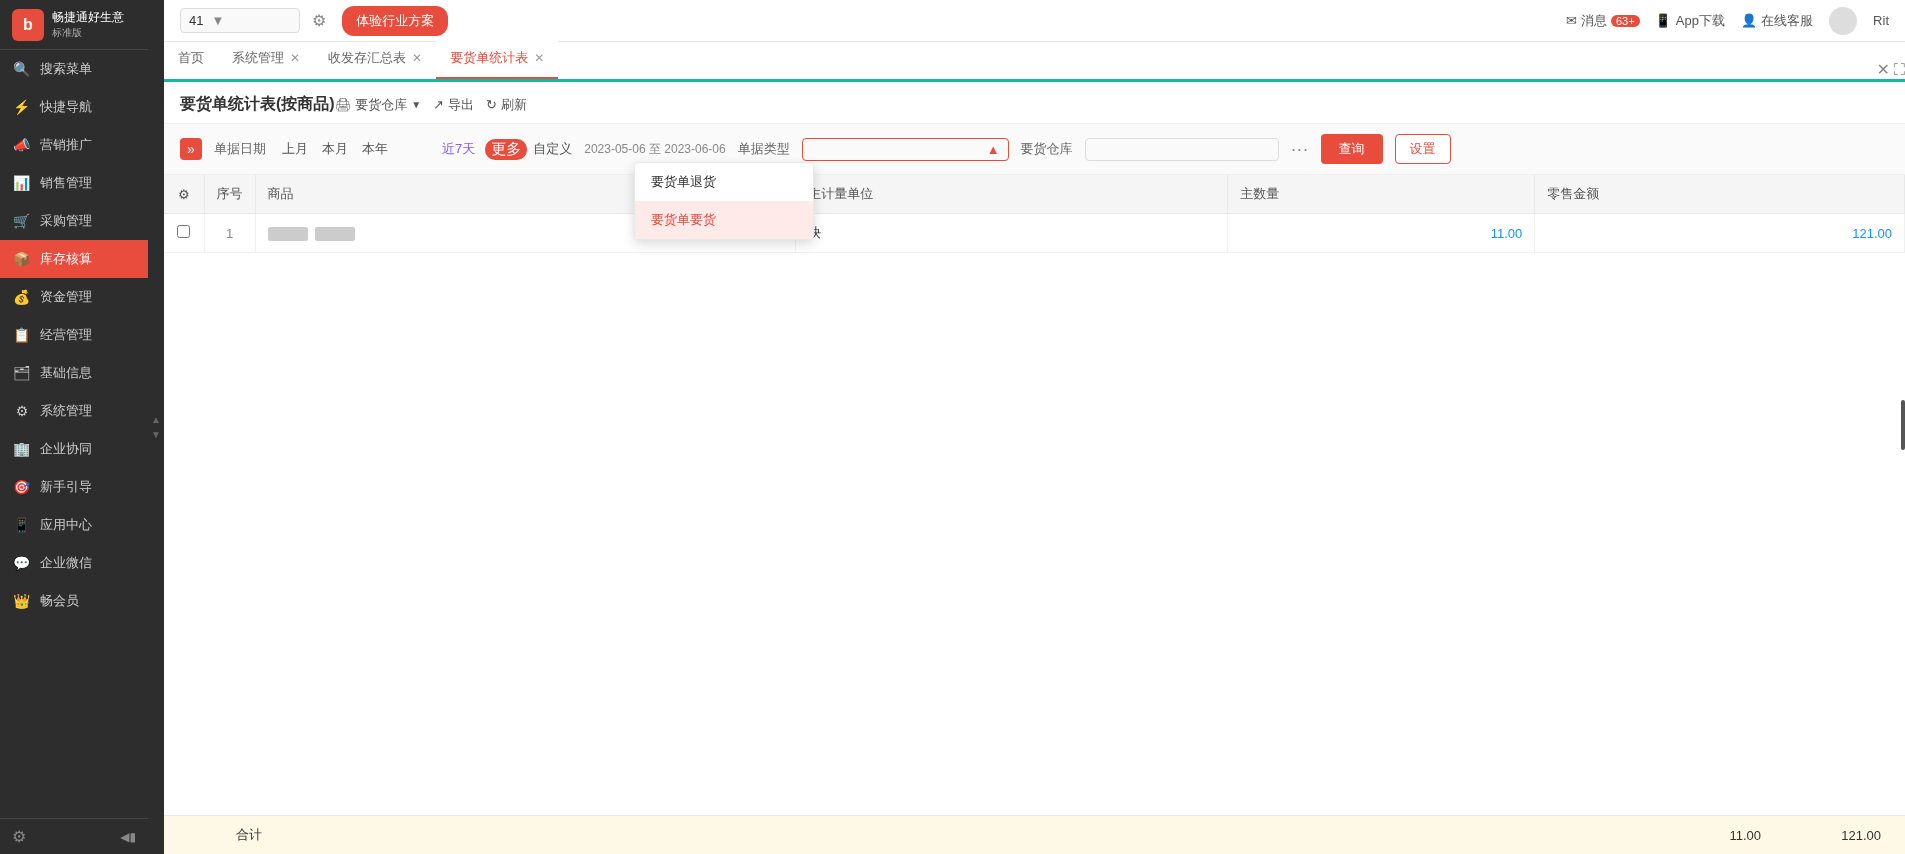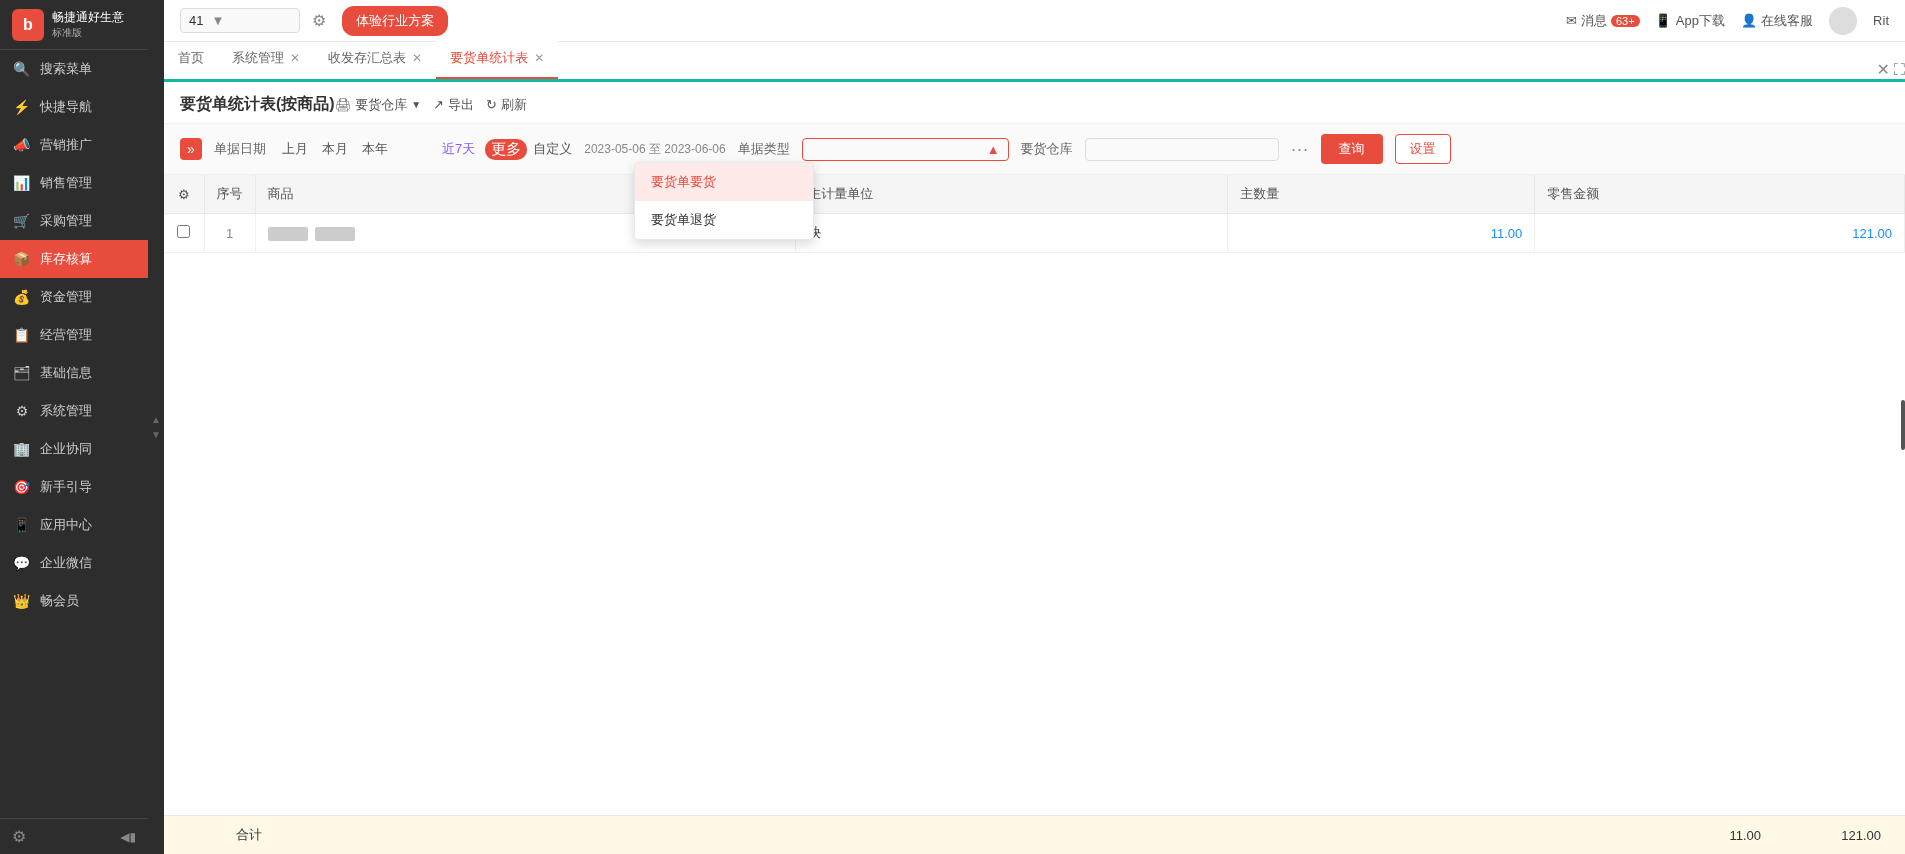--- a/index.html
+++ b/index.html
@@ -608,22 +608,22 @@
 
       <span class="filter-warehouse-label">要货仓库</span>
       <div class="filter-warehouse-input">
         <input type="text" value="" style="">
       </div>
       <span class="filter-more">···</span>
       <button class="query-btn">查询</button>
       <button class="settings-btn">设置</button>
 
       <div class="dropdown-overlay">
+        <div class="dropdown-item">要货单退货</div>
         <div class="dropdown-item selected">要货单要货</div>
-        <div class="dropdown-item">要货单退货</div>
       </div>
     </div>
 
     <div class="table-wrapper">
       <table>
         <thead>
           <tr>
             <th>
               <span>⚙</span>
             </th>

